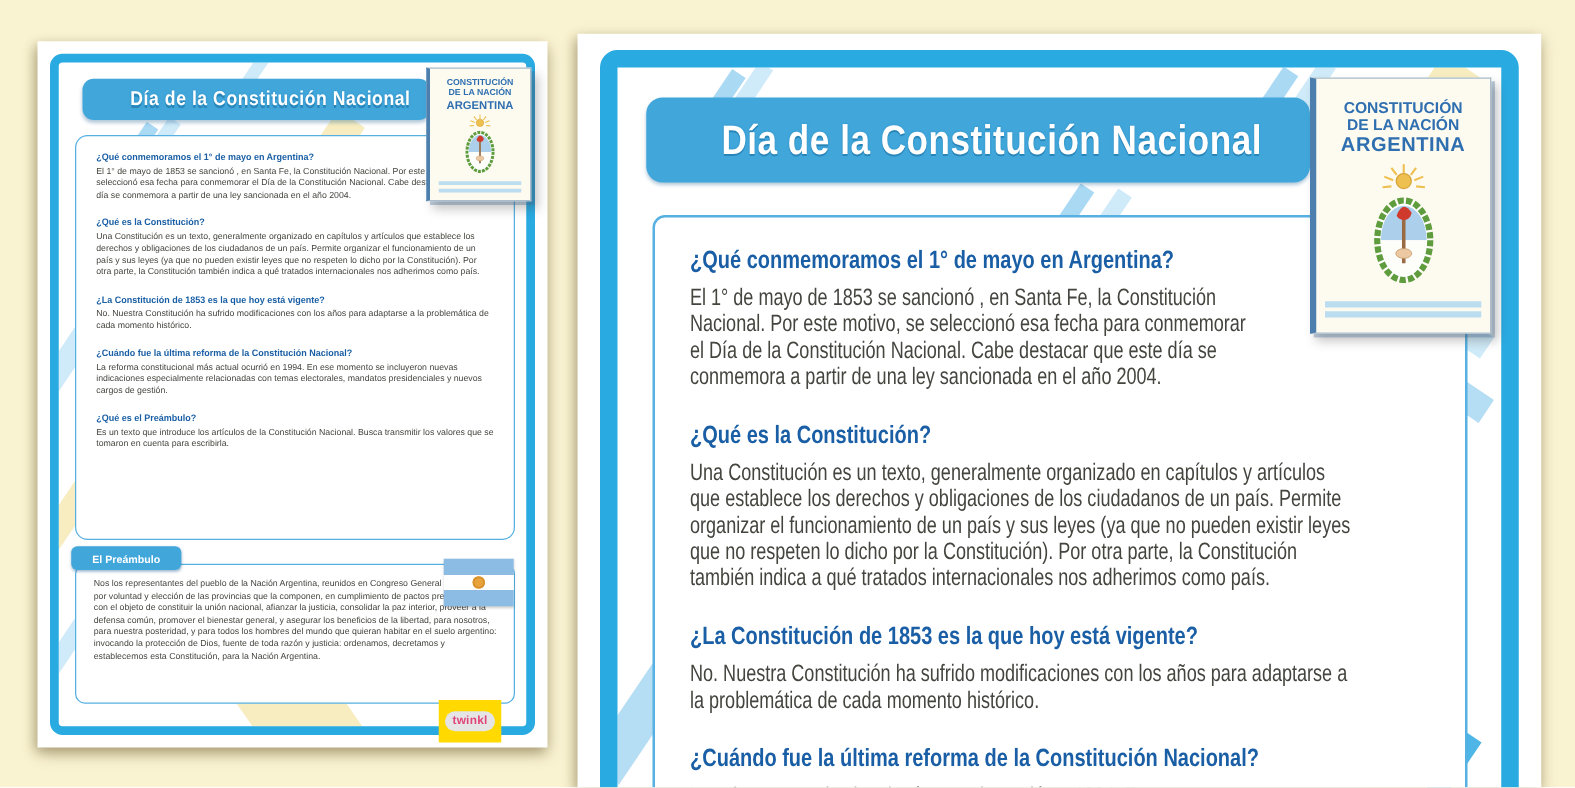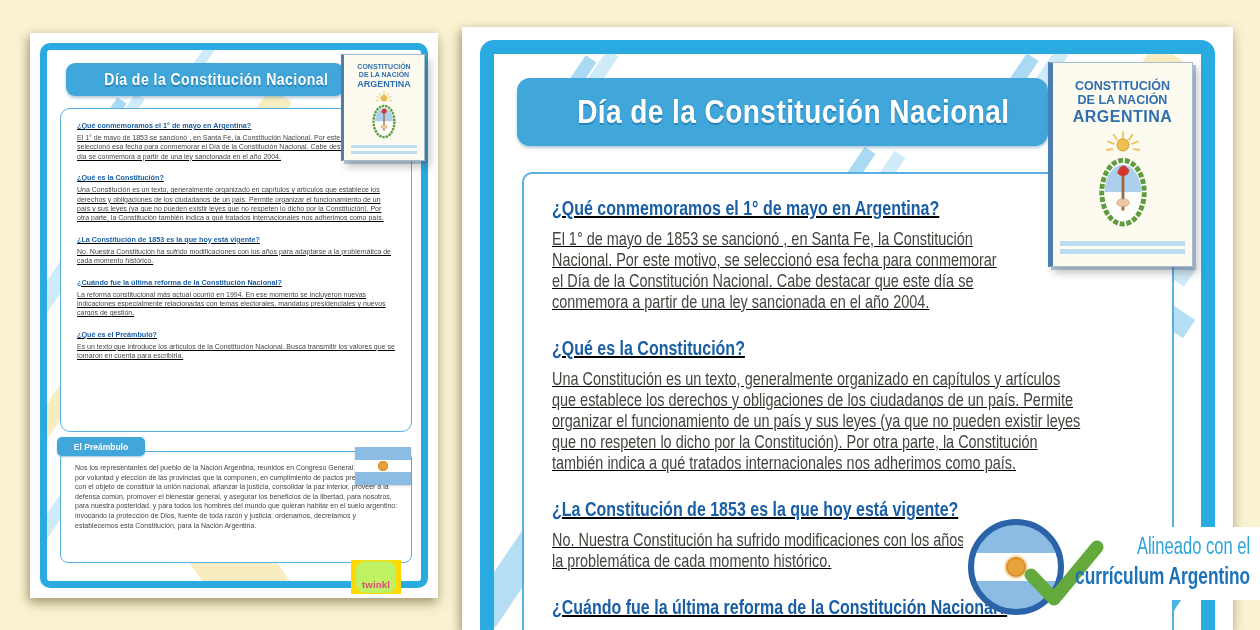--- a/index.html
+++ b/index.html
@@ -23,21 +23,21 @@
   
   .banner{position:absolute;background:var(--banner_blue,#41a7db);border-radius:9px;box-shadow:0 2px 3px rgba(40,100,150,.35);z-index:4;display:flex;align-items:center;justify-content:flex-end;}
   .banner-left{left:36px;top:30px;width:278px;height:33px;}
   .banner-right{left:55px;top:51px;width:531px;height:68px;border-radius:13px;}
   .banner .t{color:#fff;font-weight:bold;white-space:pre;letter-spacing:.5px;
     text-shadow:0 2px 0 rgba(23,110,160,.55),0 0 2px rgba(23,110,160,.4);}
   .banner-left .t{font-size:16px;transform:scaleX(.88);}
   .banner-right .t{font-size:33px;transform:scaleX(.85);}
 
   
-  .qabox{position:absolute;background:#fff;border:2px solid var(--box_border,#56b0e2);border-radius:10px;z-index:2;overflow:hidden;text-decoration:underline;}
+  .qabox{position:absolute;background:#fff;border:2px solid var(--box_border,#56b0e2);border-radius:10px;z-index:2;overflow:hidden;}
   .qabox-left{left:30px;top:75px;width:352px;height:324px;border-width:1.5px;padding:12px 16px;box-sizing:border-box;}
   .qabox-right{left:60px;top:145px;width:652px;height:480px;padding:22px 28px;box-sizing:border-box;}
 
   .qabox h3{margin:0 0 8px 0;color:var(--heading_blue,#1a5fa5);white-space:pre;transform-origin:0 50%;}
   .qabox p{margin:0;color:var(--body_text,#454540);transform-origin:0 0;}
   .qabox-right h3{font-size:20px;line-height:24px;transform:scaleX(.8);}
   .qabox-right p{font-size:19px;line-height:21px;margin-bottom:24px;white-space:pre;transform:scaleX(.76);}
   .qabox-left h3{font-size:7.5px;line-height:9px;margin-bottom:3px;transform:scaleX(.96);}
   .qabox-left p{font-size:7px;line-height:9.4px;margin-bottom:12px;}
 
@@ -45,21 +45,21 @@
   .pre-tab{position:absolute;left:27px;top:404px;width:88px;height:19px;background:var(--banner_blue,#41a7db);border-radius:5px;z-index:4;display:flex;align-items:center;justify-content:center;color:#fff;font-weight:bold;font-size:8.5px;box-shadow:0 1px 2px rgba(40,100,150,.4);}
   .pre-box{position:absolute;left:30px;top:418px;width:352px;height:112px;background:#fff;border:1.5px solid var(--box_border,#56b0e2);border-radius:8px;z-index:2;box-sizing:border-box;padding:11px 13px 8px 14px;}
   .pre-box p{margin:0;font-size:7px;line-height:9.6px;color:var(--body_text,#454540);}
 
   .flag{position:absolute;left:325px;top:414px;width:56px;height:38px;z-index:5;box-shadow:0 1px 2px rgba(0,0,0,.2);display:flex;flex-direction:column;}
   .flag .b{flex:1;background:var(--flag_blue,#8cbce4);}
   .flag .w{flex:1;background:#fff;position:relative;}
   .flag .sun{position:absolute;left:50%;top:50%;width:10px;height:10px;margin:-5px 0 0 -5px;border-radius:50%;background:var(--sun_gold,#e8a33d);box-shadow:inset 0 0 0 1.5px #d8922c;}
 
   .twinkl{position:absolute;left:321px;top:527px;width:50px;height:34px;background:var(--twinkl_yellow,#ffd900);z-index:6;display:flex;align-items:center;justify-content:center;}
-  .twinkl .cloud{background:#bef264;border-radius:9px;padding:18px 6px 3px;font-size:9.5px;font-weight:bold;color:#e0457b;letter-spacing:.2px;}
+  .twinkl .cloud{background:#e5e5e5;border-radius:9px;padding:2px 6px 3px;font-size:9.5px;font-weight:bold;color:#e0457b;letter-spacing:.2px;}
 
   
   .book{position:absolute;background:#fdfaf0;z-index:5;border:1px solid #a8bccb;border-left:5px solid #4c7fae;box-shadow:3px 3px 0 rgba(70,110,150,.35),5px 6px 8px rgba(60,60,60,.3);box-sizing:border-box;text-align:center;}
   .book .bt{color:var(--book_text_blue,#2f6fb0);font-weight:bold;line-height:1.15;}
   .book .stripes{position:absolute;left:7px;right:7px;display:flex;flex-direction:column;gap:3px;}
   .book .stripes i{display:block;background:#bcdcf0;}
   .book-right{left:586px;top:35px;width:145px;height:205px;padding-top:16px;}
   .book-right .l12{font-size:12.5px;}
   .book-right .l3{font-size:16px;letter-spacing:.5px;}
   .book-right svg{margin-top:4px;}
@@ -219,26 +219,14 @@
 que no respeten lo dicho por la Constitución). Por otra parte, la Constitución
 también indica a qué tratados internacionales nos adherimos como país.</p>
       <h3>¿La Constitución de 1853 es la que hoy está vigente?</h3>
       <p>No. Nuestra Constitución ha sufrido modificaciones con los años para adaptarse a
 la problemática de cada momento histórico.</p>
       <h3>¿Cuándo fue la última reforma de la Constitución Nacional?</h3>
       <p>La reforma constitucional más actual ocurrió en 1994. En ese momento se</p>
     </div>
   </div>
 
-  <div class="badge">
-    <div class="roundel">
-      <div class="sun"></div>
-    </div>
-    <svg class="check" width="84" height="70" viewBox="0 0 84 70">
-      <path d="M10 36 L33 60 L76 8" fill="none" stroke="#63a93c" stroke-width="13" stroke-linecap="round" stroke-linejoin="round"></path>
-    </svg>
-    <div class="badge-text">
-      <div class="l1">Alineado con el</div>
-      <div class="l2">currículum Argentino</div>
-    </div>
-  </div>
 
 </div>
 
 </body></html>

